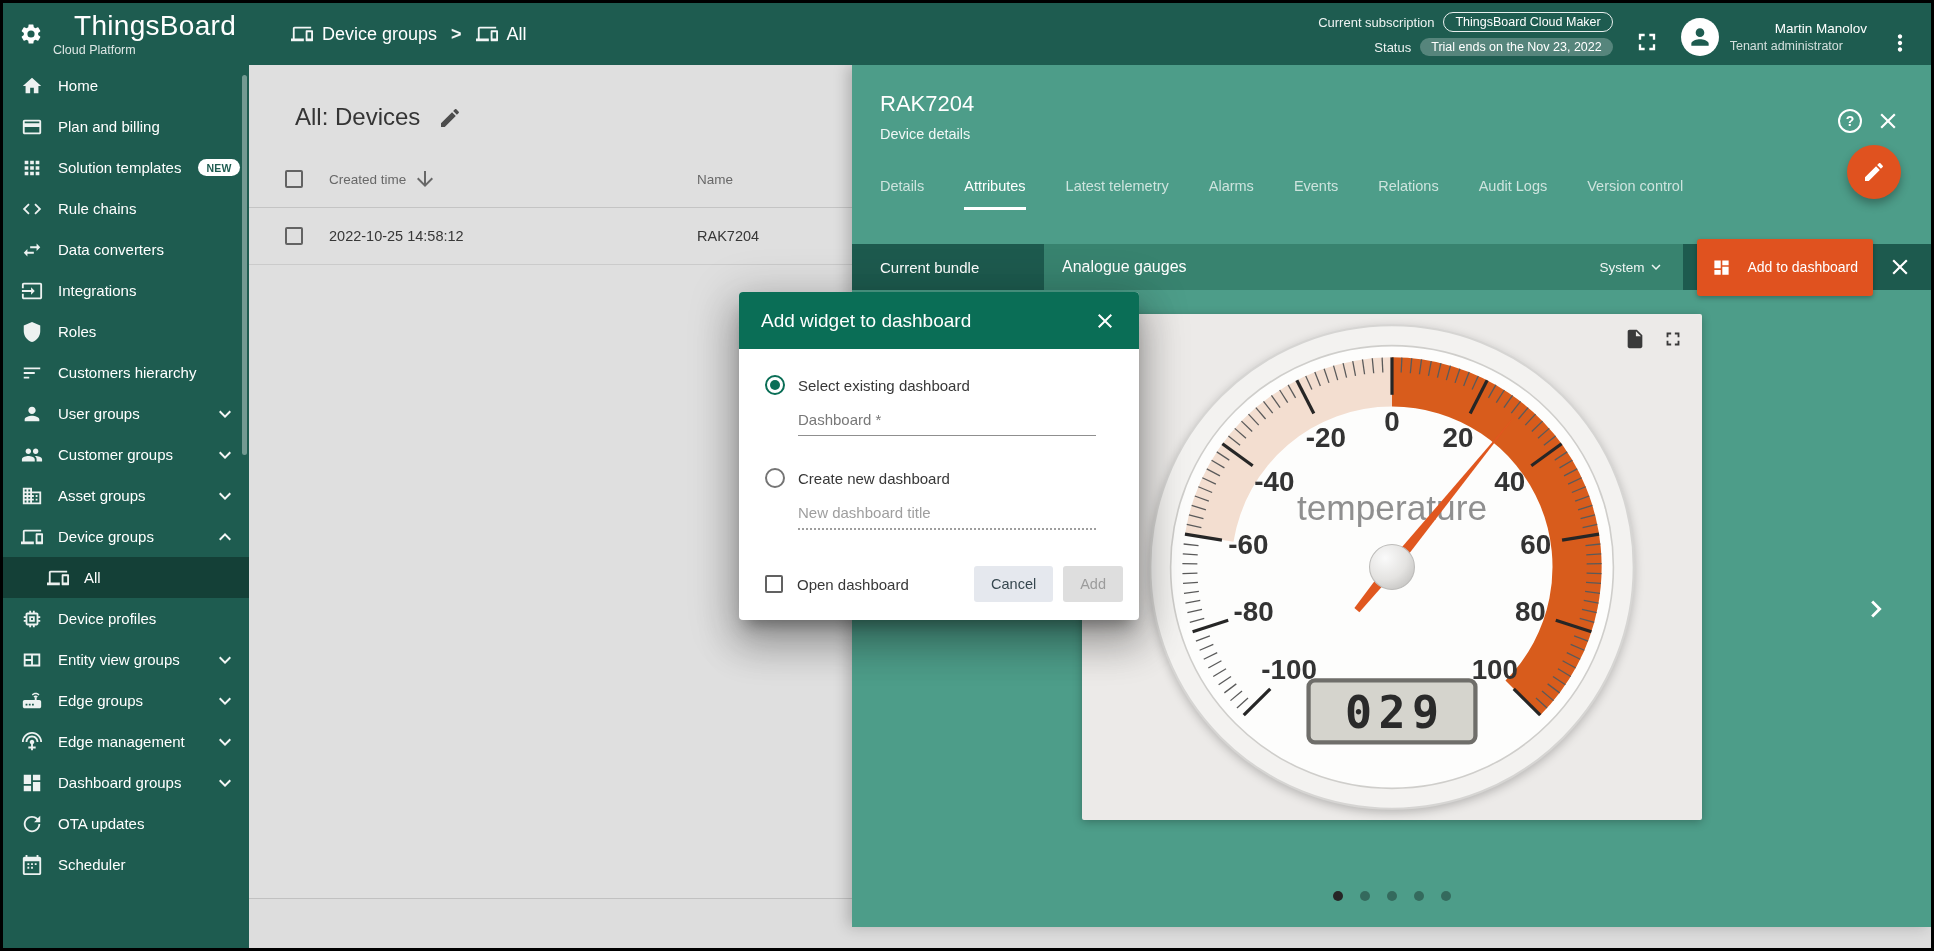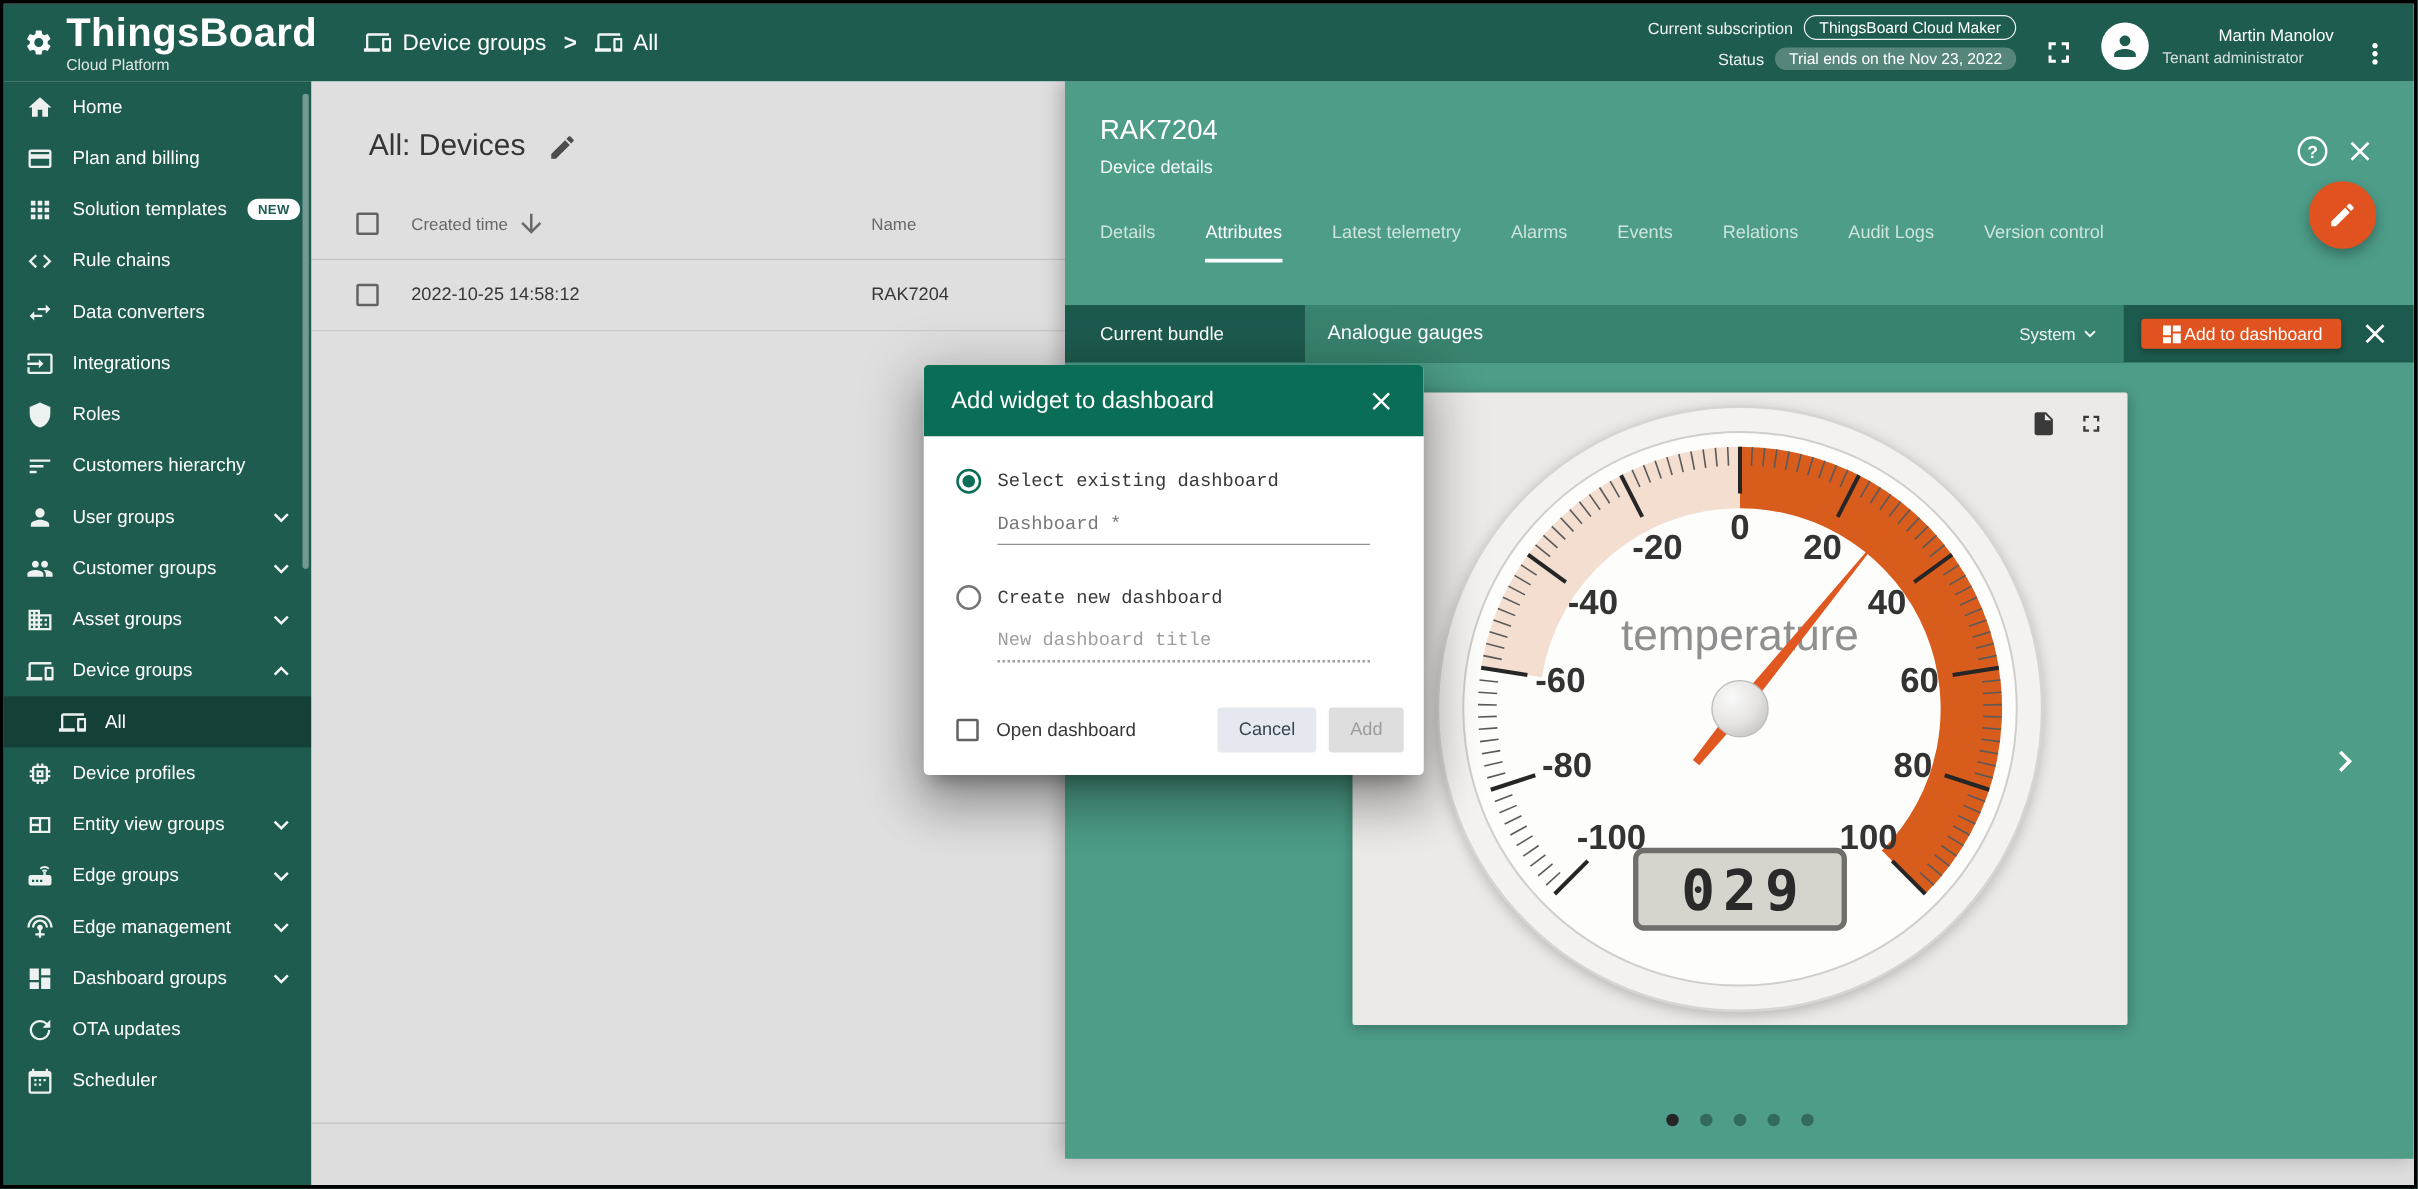--- a/index.html
+++ b/index.html
@@ -12,21 +12,21 @@
   button{font-family:inherit;border:none;background:none;padding:0;cursor:pointer;color:inherit;}
 
   
   span[data-icon]{display:inline-flex;width:24px;height:24px;flex:none;}
   span[data-icon] svg{width:100%;height:100%;display:block;}
 
   
   .topbar{position:absolute;left:0;top:0;right:0;height:62px;background:#1e5c50;color:#fff;display:flex;align-items:center;z-index:20;}
   .logo-area{width:246px;min-width:246px;height:100%;display:flex;align-items:center;gap:10px;padding-left:16px;box-sizing:border-box;}
   .logo-gear{width:40px;height:40px;color:#fff;}
-  .logo-text .t1{font-size:32px;font-weight:700;letter-spacing:.3px;line-height:1.1;}
+  .logo-text .t1{font-size:28px;font-weight:400;letter-spacing:.3px;line-height:1.1;margin-left:21px;}
   .logo-text .t2{font-size:12.5px;opacity:.85;margin-top:1px;}
   .breadcrumb{display:flex;align-items:center;gap:10px;margin-left:42px;font-size:18px;font-weight:500;}
   .crumb{display:flex;align-items:center;gap:9px;}
   .crumb span[data-icon]{width:22px;height:22px;opacity:.95;}
   .crumb-sep{margin:0 4px;font-weight:700;opacity:.95;}
   .topbar-right{margin-left:auto;display:flex;align-items:flex-end;gap:20px;padding-right:18px;}
   .sub-rows{display:flex;flex-direction:column;gap:6px;align-items:flex-end;}
   .sub-row{display:flex;align-items:center;gap:9px;font-size:13px;}
   .sub-label{opacity:.92;}
   .pill{border-radius:12px;padding:2px 11px;font-size:12.5px;white-space:nowrap;}
@@ -79,38 +79,38 @@
   .fab{position:absolute;top:80px;right:30px;width:54px;height:54px;border-radius:50%;background:#e0521f;color:#fff;display:flex;align-items:center;justify-content:center;box-shadow:0 5px 10px rgba(0,0,0,.3);z-index:4;}
   .fab span[data-icon]{width:24px;height:24px;}
   .panel-tabs{display:flex;align-items:stretch;gap:40px;padding:0 28px;margin-top:22px;height:46px;flex:none;}
   .tab{display:flex;align-items:center;color:rgba(255,255,255,.72);font-size:14.5px;font-weight:500;border-bottom:3px solid transparent;cursor:pointer;white-space:nowrap;}
   .tab.active{color:#fff;border-bottom-color:#fff;}
   .bundle-bar{margin-top:34px;height:46px;background:#1d5a4e;display:flex;align-items:center;padding:0 18px 0 28px;gap:14px;flex:none;color:#fff;}
   .bundle-label{width:150px;font-size:15px;flex:none;}
   .bundle-select{flex:1;align-self:stretch;background:#38836f;display:flex;align-items:center;padding:0 18px;font-size:16px;color:#fff;cursor:pointer;}
   .system-dd{margin-left:auto;display:flex;align-items:center;gap:3px;font-size:13.5px;opacity:.92;}
   .system-dd span[data-icon]{width:18px;height:18px;}
-  .add-btn{height:24px;background:#e0521f;color:#fff;border-radius:3px;display:flex;align-items:center;gap:0;padding:0 15px;font-size:14px;font-weight:500;box-shadow:0 2px 5px rgba(0,0,0,.28);white-space:nowrap;}
+  .add-btn{height:57px;background:#e0521f;color:#fff;border-radius:3px;display:flex;align-items:center;gap:16px;padding:0 15px;font-size:14px;font-weight:500;box-shadow:0 2px 5px rgba(0,0,0,.28);white-space:nowrap;}
   .add-btn span[data-icon]{width:19px;height:19px;}
   .stage{flex:1;position:relative;}
   .widget-card{position:absolute;left:50%;transform:translateX(-50%);top:24px;width:620px;height:506px;background:#eceae8;border-radius:2px;box-shadow:0 2px 10px rgba(0,0,0,.28);}
   .card-icons{position:absolute;top:14px;right:18px;display:flex;gap:16px;color:#3a3a3a;z-index:2;}
   .card-icons span[data-icon]{width:22px;height:22px;cursor:pointer;}
   #gauge{position:absolute;left:50%;top:50%;transform:translate(-50%,-50%);width:492px;height:492px;filter:drop-shadow(0 3px 5px rgba(0,0,0,.22));}
   .next-btn{position:absolute;right:38px;top:calc(50% - 17px);width:34px;height:34px;color:#fff;}
   .dots{position:absolute;left:0;right:0;bottom:26px;display:flex;justify-content:center;gap:17px;}
   .dot{width:10px;height:10px;border-radius:50%;background:rgba(0,0,0,.32);cursor:pointer;}
   .dot.active{background:#262626;}
 
   
   .dialog{position:absolute;left:736px;top:289px;width:400px;background:#fff;border-radius:4px;overflow:hidden;z-index:50;
     box-shadow:0 11px 15px -7px rgba(0,0,0,.35),0 24px 38px 3px rgba(0,0,0,.22),0 9px 46px 8px rgba(0,0,0,.18);}
   .dialog-header{height:57px;background:#0a6e56;color:#fff;display:flex;align-items:center;padding:0 22px;font-size:19px;font-weight:500;}
   .dialog-header .icon-btn{margin-left:auto;width:24px;height:24px;}
-  .dialog-body{padding:26px 26px 2px;font-family:Liberation Mono, monospace;}
+  .dialog-body{padding:26px 26px 2px;}
   .radio-row{display:flex;align-items:center;gap:13px;font-size:15px;color:#383838;cursor:pointer;}
   .radio{width:20px;height:20px;border:2px solid #757575;border-radius:50%;box-sizing:border-box;position:relative;flex:none;}
   .radio.checked{border-color:#0a6e56;}
   .radio.checked::after{content:"";position:absolute;inset:3px;border-radius:50%;background:#0a6e56;}
   .field{margin:16px 0 32px 33px;width:298px;padding-bottom:7px;font-size:15px;}
   .field.solid{border-bottom:1px solid #8f8f8f;color:#787878;}
   .field.dotted{border-bottom:2px dotted #9e9e9e;color:#9e9e9e;margin-bottom:14px;}
   .dialog-footer{display:flex;align-items:center;padding:20px 16px 18px 26px;}
   .cb-label{font-size:15px;color:#383838;margin-left:14px;}
   .dialog-footer .checkbox{border-color:#616161;}

